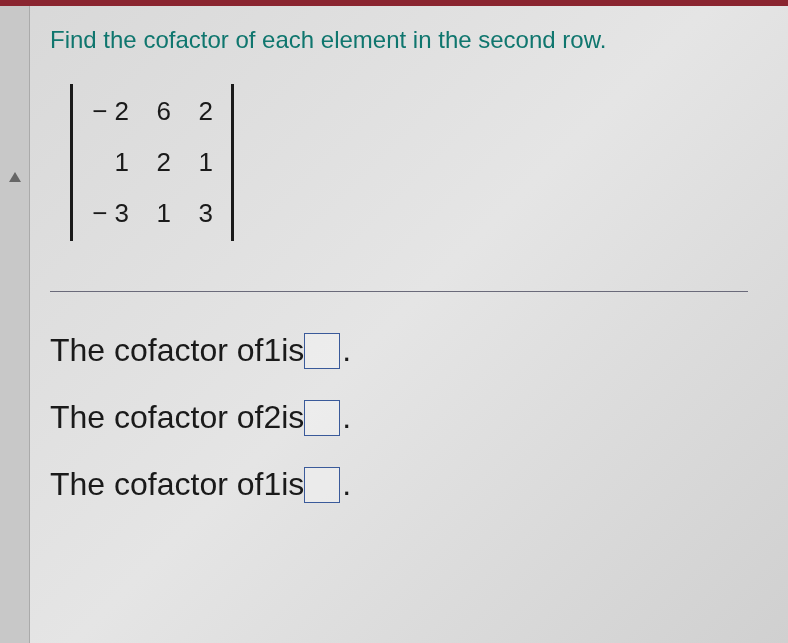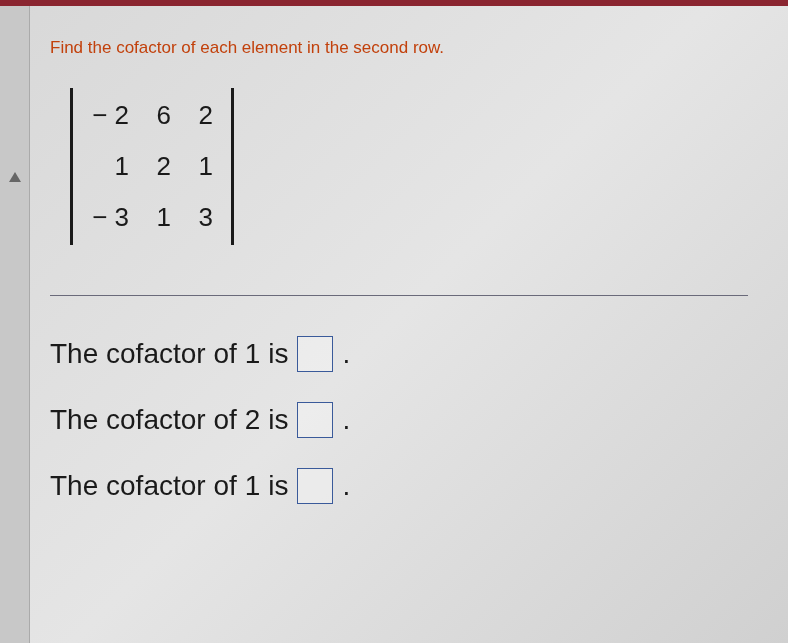--- a/index.html
+++ b/index.html
@@ -39,24 +39,23 @@
       align-items: center;
       justify-content: center;
       color: #666;
       font-size: 12px;
     }
     .content {
       padding: 20px 40px 20px 50px;
       color: #2a2a2a;
     }
     .question-text {
-      font-size: 17px;
+      font-size: 24px;
       margin-bottom: 30px;
-      color: #c2410c;
-      margin-top: 12px;
+      color: #0f766e;
     }
     .matrix {
       display: inline-flex;
       align-items: center;
       margin-left: 20px;
       margin-bottom: 40px;
     }
     .matrix-bracket {
       width: 3px;
       background: #1a1a1a;
@@ -78,26 +77,25 @@
     .matrix-cell {
       min-width: 38px;
       text-align: right;
     }
     .divider {
       border: none;
       border-top: 1px solid #6a6a7a;
       margin: 10px 0 40px 0;
     }
     .answer-line {
-      font-size: 28px;
+      font-size: 32px;
       color: #1a1a1a;
       margin-bottom: 30px;
       display: flex;
       align-items: center;
-      gap: 8px;
     }
     .answer-box {
       display: inline-block;
       width: 36px;
       height: 36px;
       border: 1px solid #3a5a9a;
       background: rgba(255,255,255,0.3);
       vertical-align: middle;
     }
     .period {

